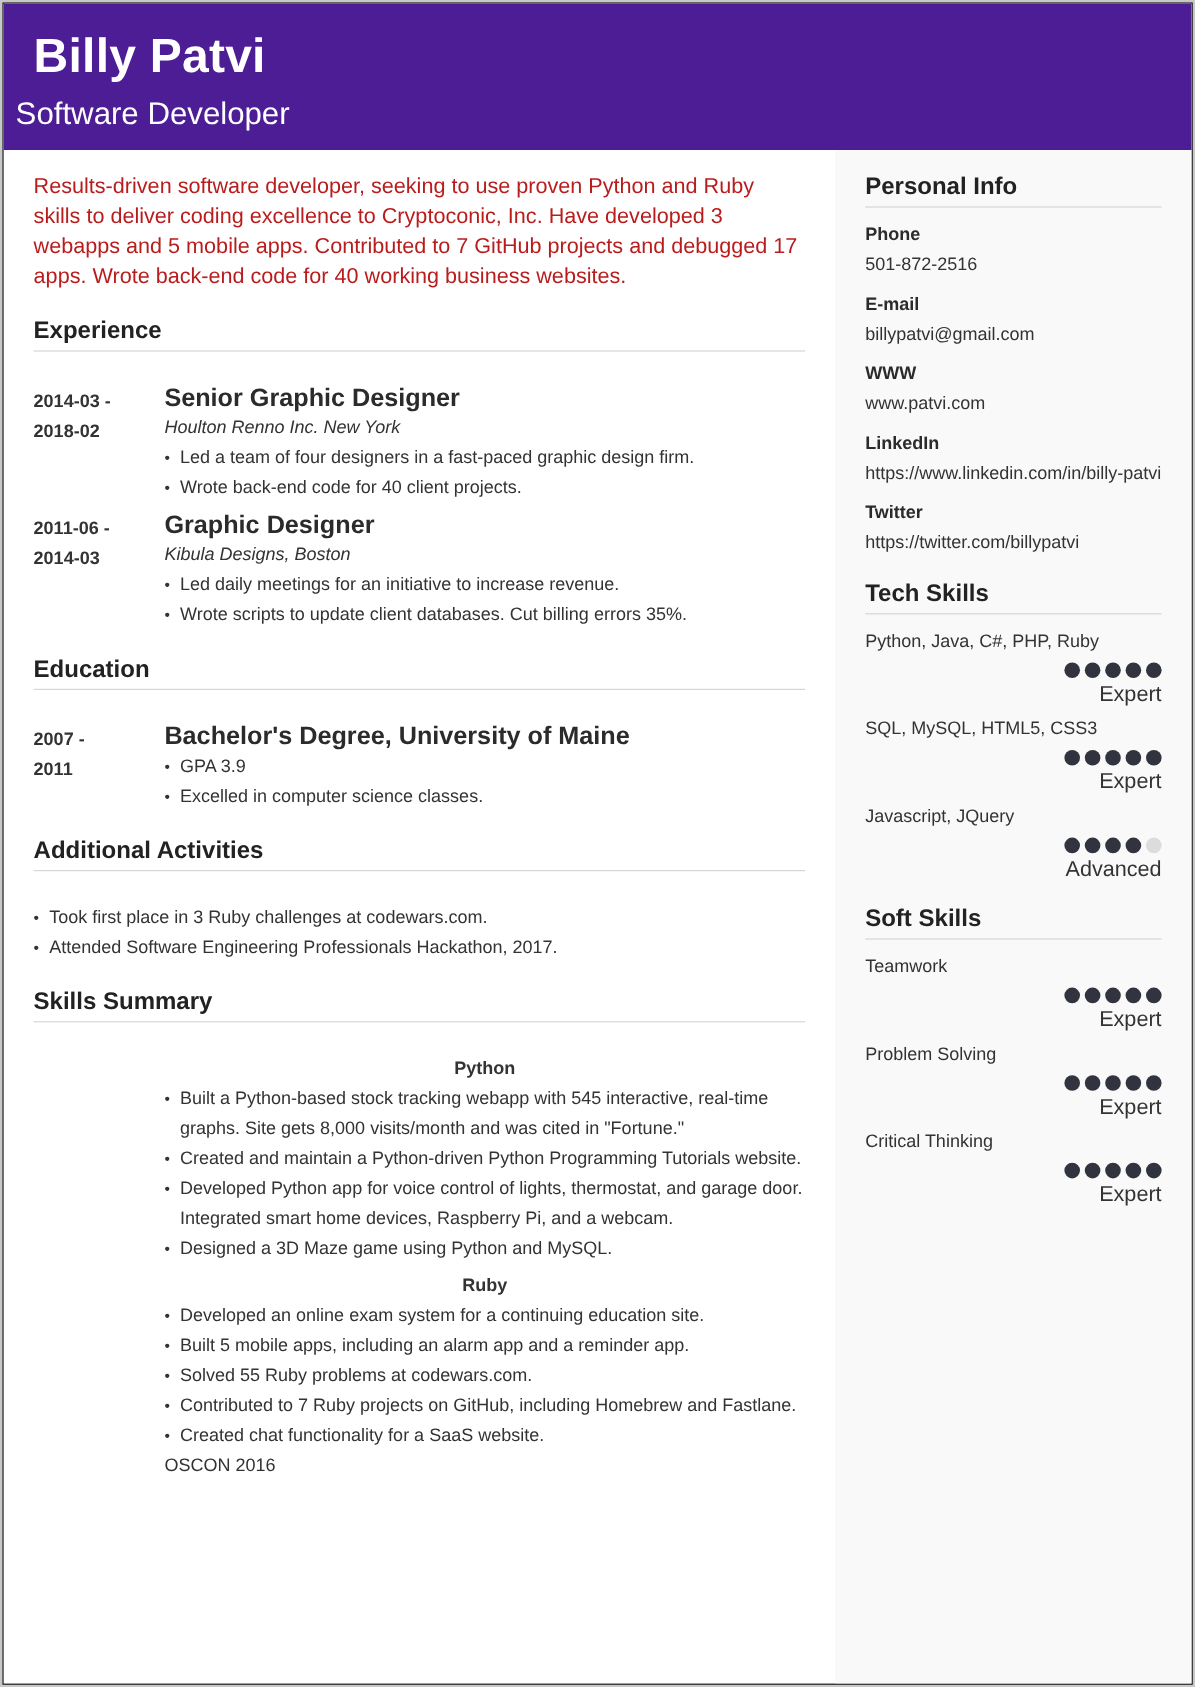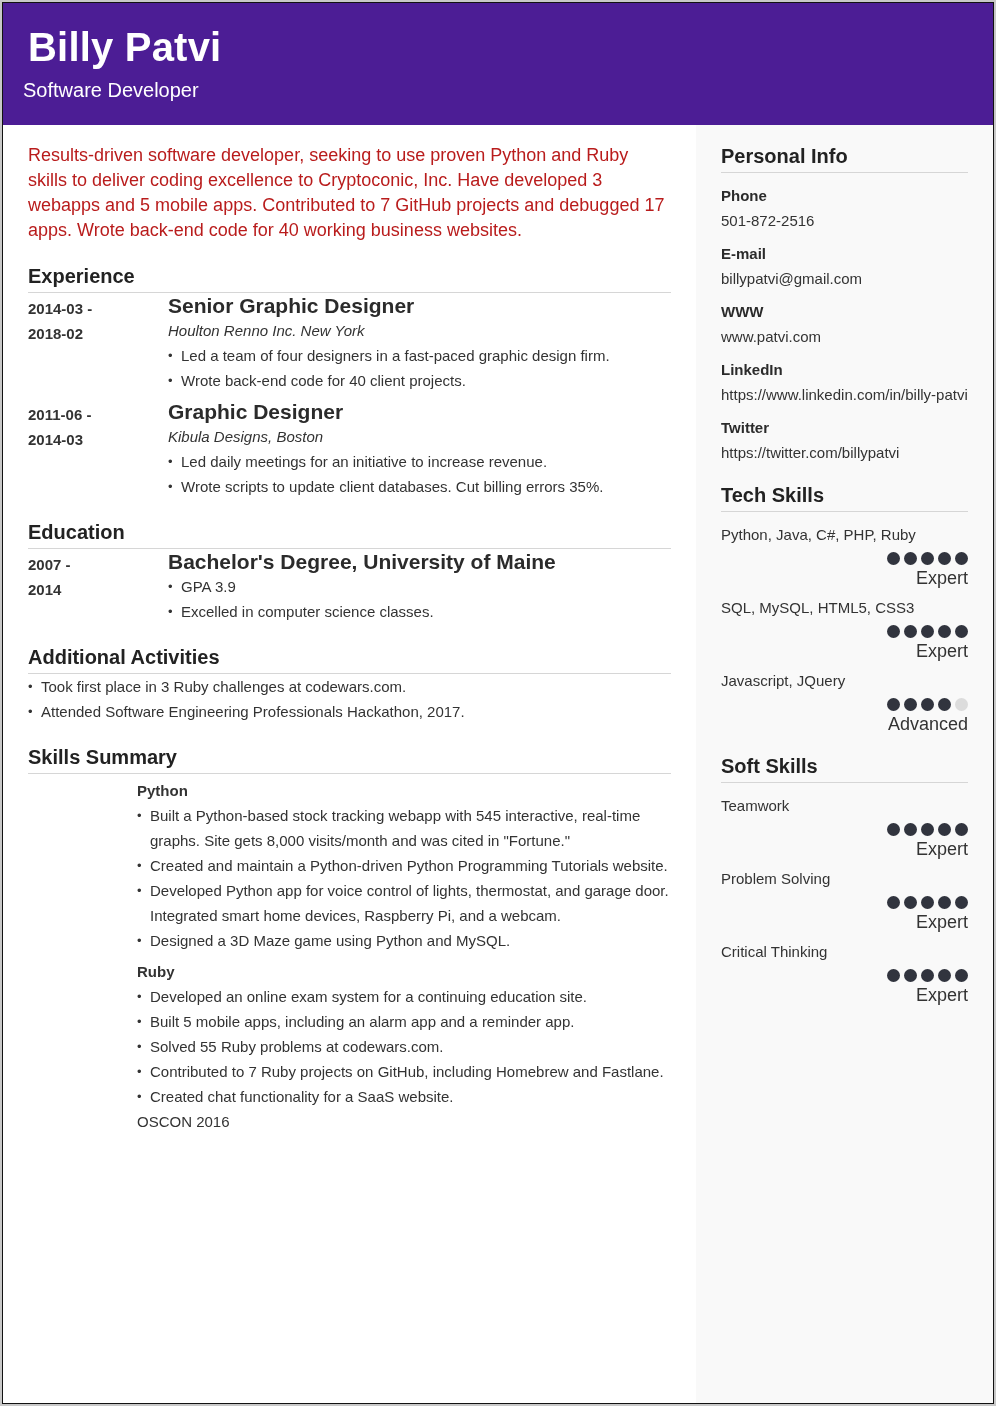--- a/index.html
+++ b/index.html
@@ -10,42 +10,42 @@
   }
   .page {
     position: absolute; left: 2px; top: 2px; width: 990px; height: 1400px;
     border: 1px solid #111; background: #ffffff; overflow: hidden;
   }
   .header {
     position: absolute; left: 0; top: 0; width: 990px; height: 122px;
     background: #4c1d95; color: #fff;
   }
   .header .name { position: absolute; left: 25px; top: 22px; font-size: 40px; font-weight: bold; letter-spacing: 0.2px; }
-  .header .title { position: absolute; left: 20px; top: 76px; font-size: 20px; }
+  .header .title { position: absolute; left: 10px; top: 76px; font-size: 26px; }
   .sidebar {
     position: absolute; left: 693px; top: 122px; width: 297px; height: 1278px;
     background: #f9f9f9;
   }
   .main { position: absolute; left: 25px; top: 122px; width: 643px; }
   .summary { margin-top: 18px; font-size: 18px; line-height: 25px; color: #b91c1c; }
   .sec-head {
     font-size: 20px; font-weight: bold; color: #222; padding-bottom: 4px;
-    border-bottom: 1px solid #d6d6d6; margin-bottom: 0;
+    border-bottom: 1px solid #d6d6d6; margin-bottom: 26px;
   }
   .main .sec-head { margin-top: 22px; }
-  .entry { display: flex; margin-bottom: 6px; gap: 31px; }
+  .entry { display: flex; margin-bottom: 6px; }
   .entry .dates { width: 109px; font-size: 15px; font-weight: bold; line-height: 25px; padding-top: 3px; color: #333; }
   .entry .body { flex: 1; }
   .entry .role { font-size: 21px; font-weight: bold; line-height: 25px; color: #2b2b2b; }
   .entry .org { font-size: 15px; font-style: italic; line-height: 25px; color: #333; }
   ul.bullets { list-style: none; margin: 0; padding: 0; }
   ul.bullets li { position: relative; padding-left: 13px; font-size: 15px; line-height: 25px; color: #333; }
   ul.bullets li::before { content: "•"; position: absolute; left: 0; top: 0; font-size: 13px; }
   .indent { margin-left: 109px; }
-  .sub-head { font-size: 15px; font-weight: bold; line-height: 25px; margin-top: 4px; color: #333; }
+  .sub-head { font-size: 15px; font-weight: bold; line-height: 25px; margin-top: 4px; color: #333; text-align: center; }
   .plain { font-size: 15px; line-height: 25px; color: #333; }
 
   .side-inner { position: absolute; left: 25px; top: 20px; width: 247px; }
   .sidebar .sec-head { margin-top: 0; margin-bottom: 12px; }
   .info-label { font-size: 15px; font-weight: bold; line-height: 22px; color: #2b2b2b; }
   .info-value { font-size: 15px; line-height: 22px; color: #333; margin-top: 3px; margin-bottom: 11px; white-space: nowrap; }
   .skill { margin-bottom: 8px; }
   .skill .s-name { font-size: 15px; line-height: 22px; color: #333; }
   .skill .dots { display: flex; justify-content: flex-end; gap: 4px; margin-top: 6px; }
   .dot { width: 13px; height: 13px; border-radius: 50%; background: #31343e; }
@@ -93,21 +93,21 @@
           <li>Led daily meetings for an initiative to increase revenue.</li>
           <li>Wrote scripts to update client databases. Cut billing errors 35%.</li>
         </ul>
       </div>
     </div>
 
     <div class="sec-head">Education</div>
     <div class="entry">
       <div class="dates">
         <div>2007 -</div>
-        <div>2014</div>
+        <div>2011</div>
       </div>
       <div class="body">
         <div class="role">Bachelor's Degree, University of Maine</div>
         <ul class="bullets">
           <li>GPA 3.9</li>
           <li>Excelled in computer science classes.</li>
         </ul>
       </div>
     </div>
 

